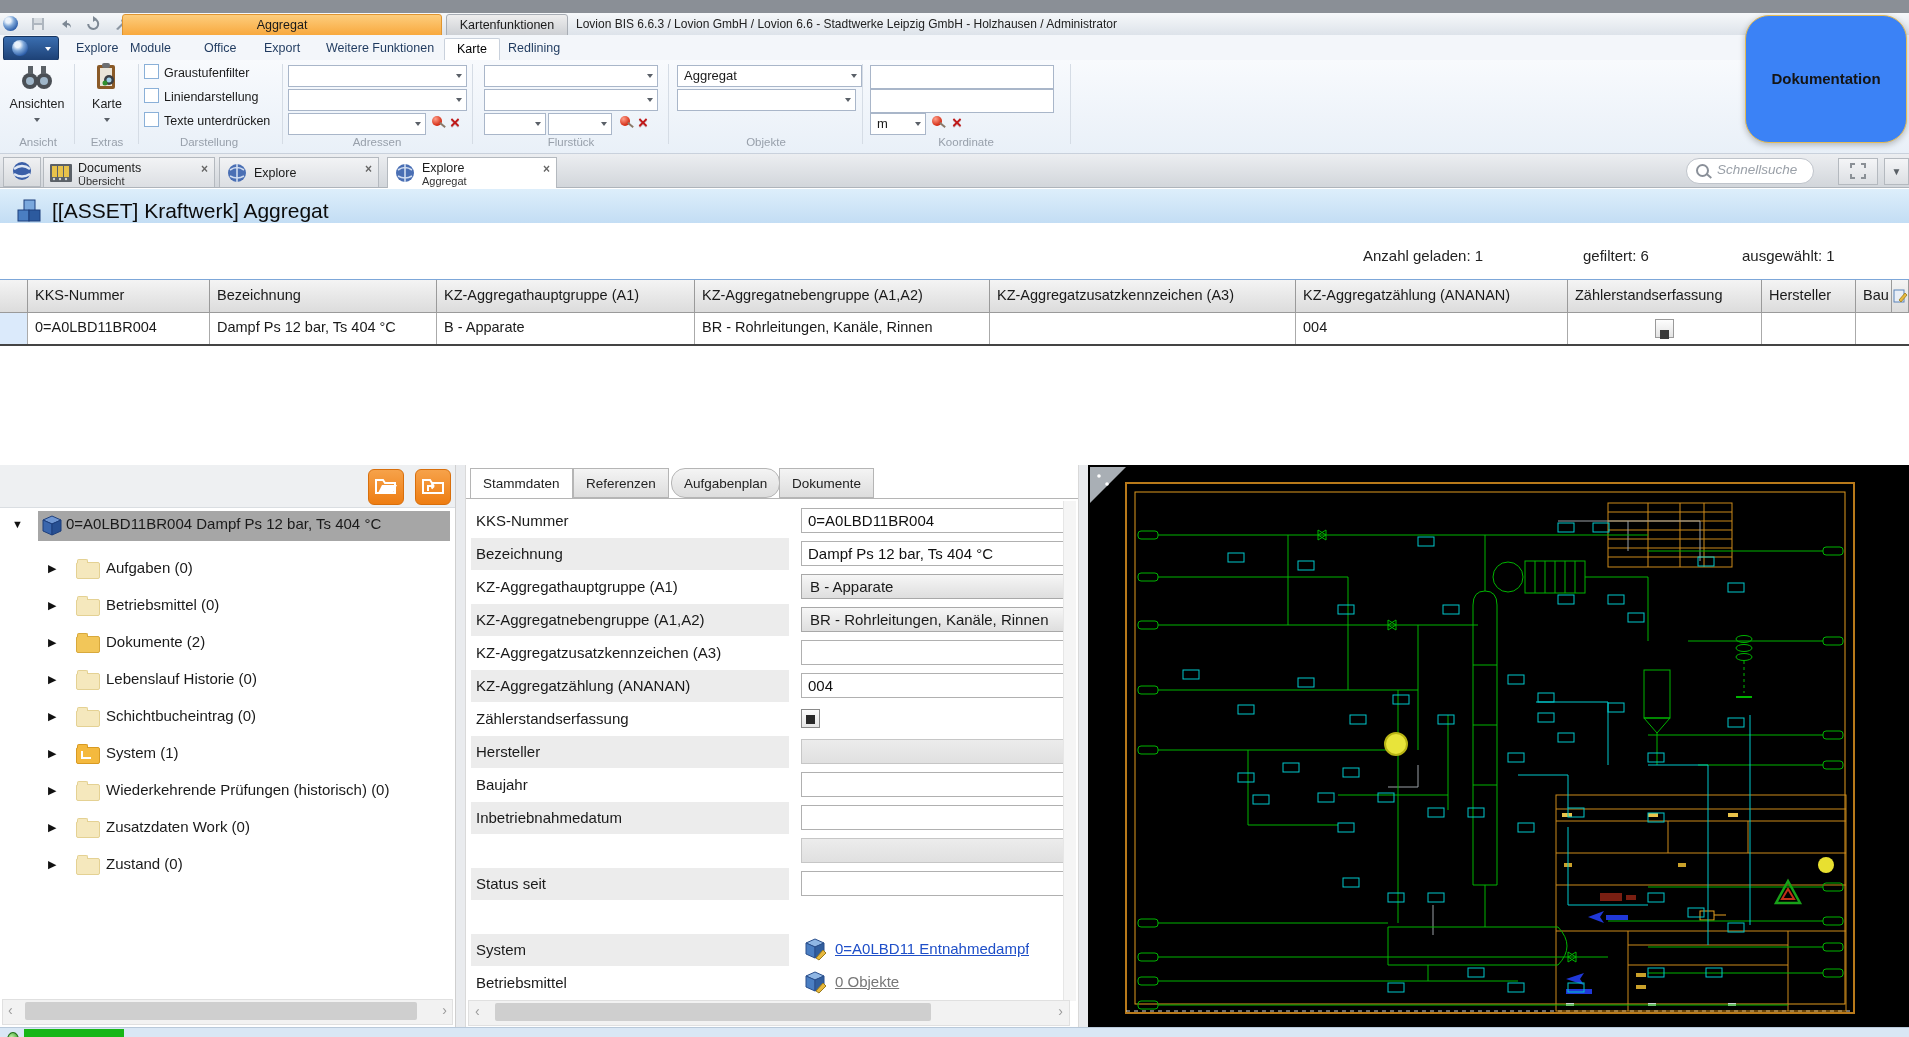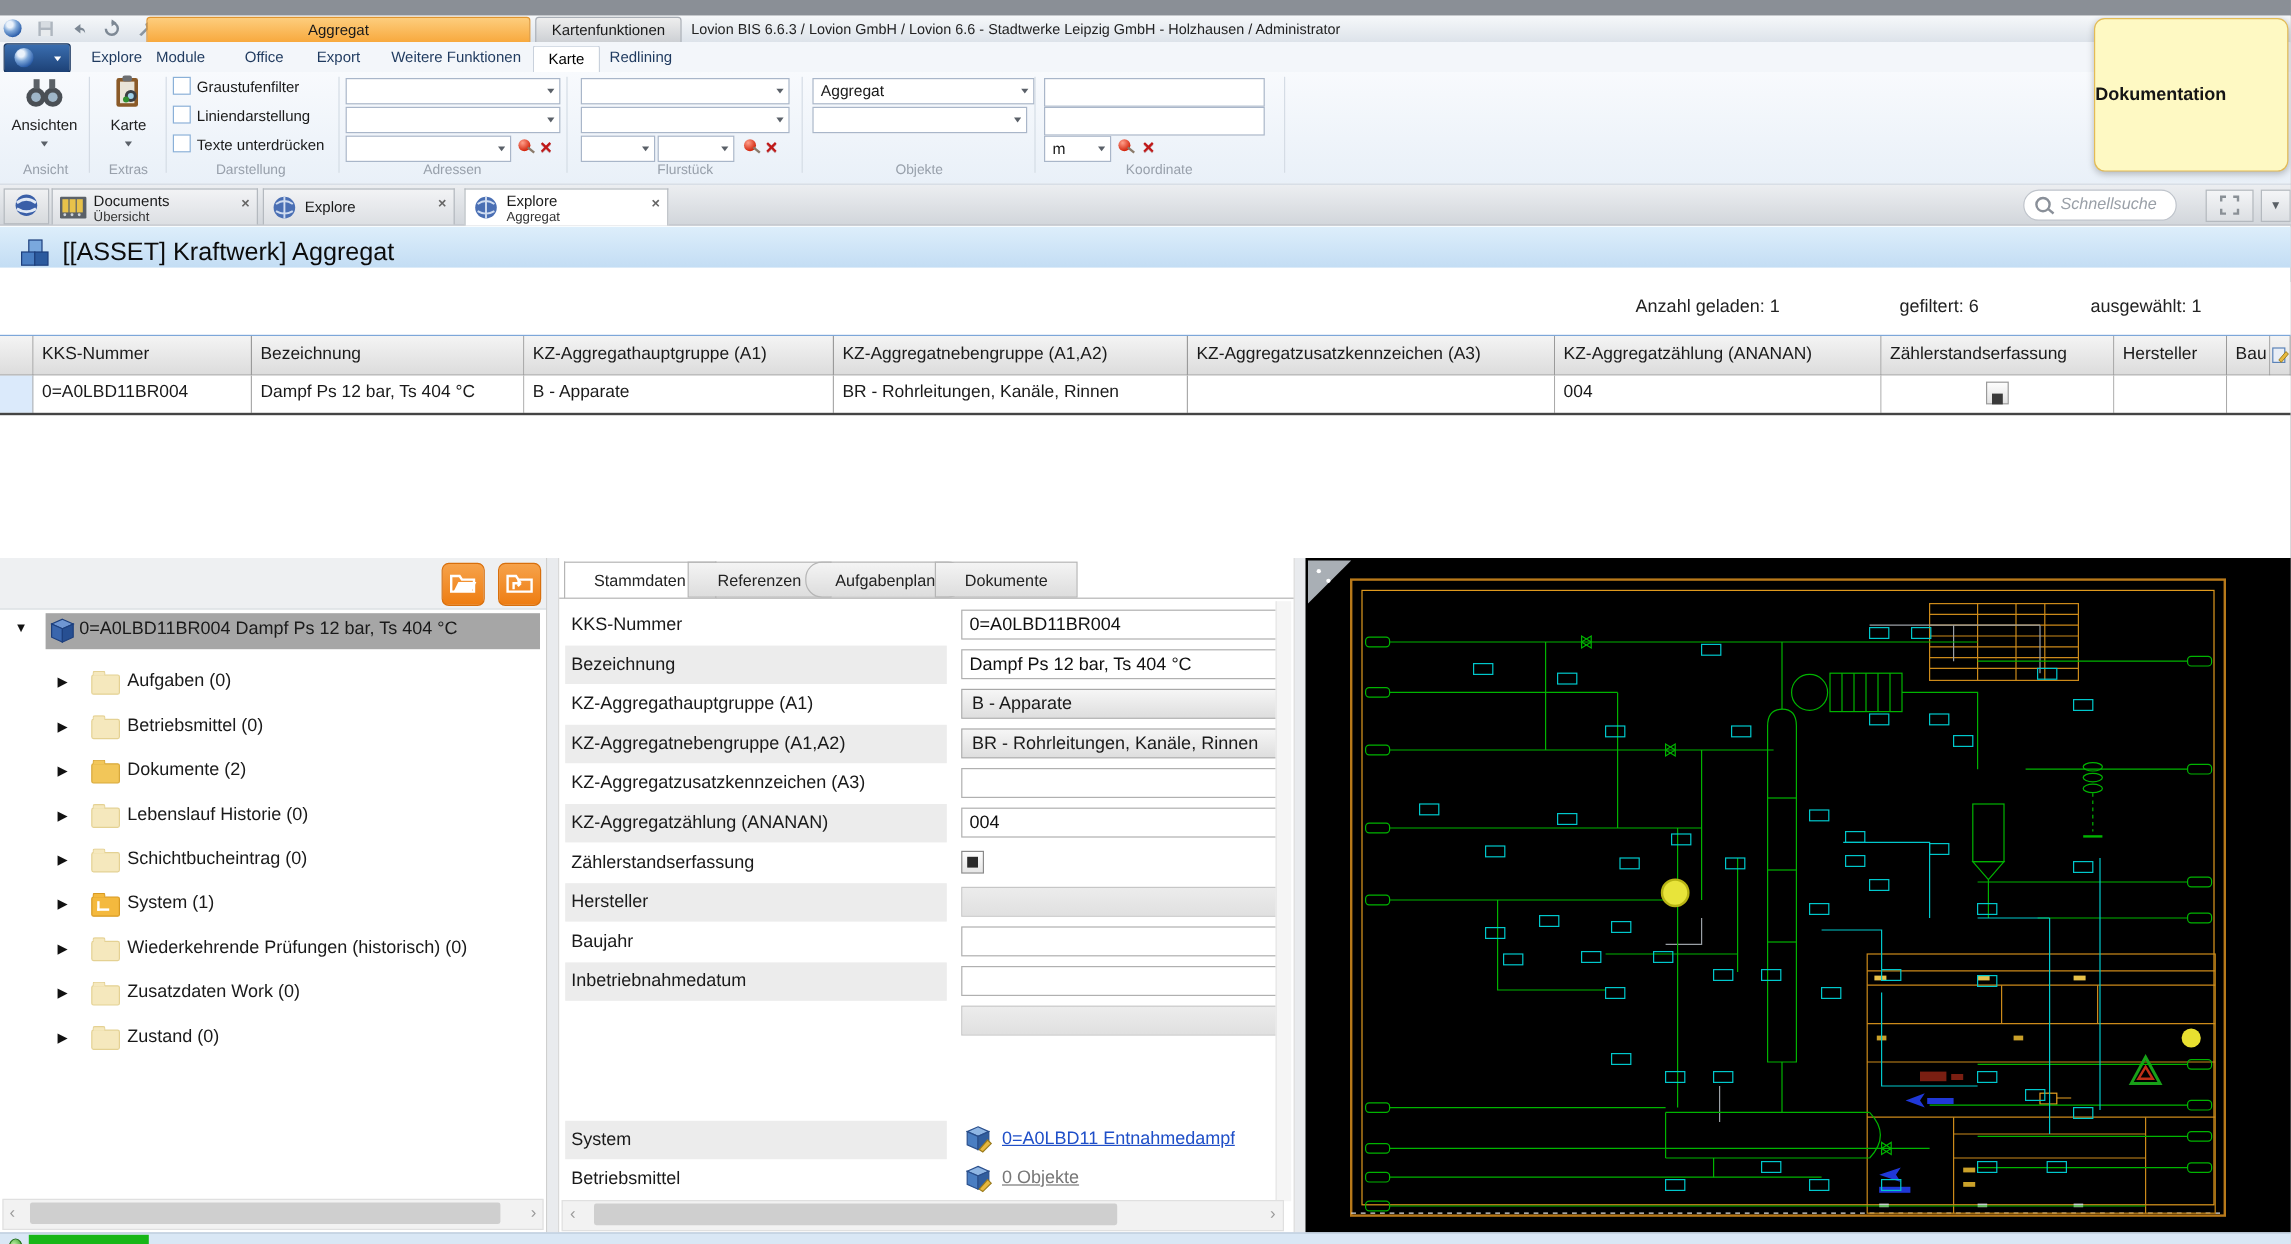--- a/index.html
+++ b/index.html
@@ -36,22 +36,22 @@
   .txt{position:absolute;height:20px;background:#fff;border:1px solid #a9b6c9;}
   .cbrow{position:absolute;left:142px;height:16px;font-size:12.5px;white-space:nowrap;}
   .cb{display:inline-block;width:13px;height:13px;background:#fff;border:1px solid #8ab0d8;vertical-align:-2px;margin-right:5px;}
   .pin{position:absolute;width:16px;height:16px;}
   .pin i{position:absolute;left:2px;top:1px;width:10px;height:10px;border-radius:50%;
          background:radial-gradient(circle at 35% 30%,#ff9f8a,#d42a12 70%);display:block;}
   .pin b{position:absolute;left:9px;top:9px;width:7px;height:2px;background:#8a7a6a;transform:rotate(40deg);display:block;}
   .redx{position:absolute;font-size:17px;line-height:16px;font-weight:700;color:#c01818;text-shadow:0 1px 0 rgba(120,0,0,.35);}
 
   
-  #doknote{left:1745px;top:2px;width:160px;height:126px;background:#fef9c3;border:1px solid #e3bb55;border-radius:9px;
-           box-shadow:0 2px 6px rgba(0,0,0,.25);}
+  #doknote{left:1745px;top:2px;width:160px;height:126px;background:#3b82f6;border:1px solid #e3bb55;border-radius:24px;
+           box-shadow:0 2px 6px rgba(0,0,0,.25);text-align:center;}
   #doknote span{display:block;margin-top:54px;font-weight:700;font-size:15px;color:#151515;}
 
   
   #docbar{left:0;top:141px;width:1909px;height:33px;background:linear-gradient(#eceef1,#d2d6db);border-bottom:1px solid #aeb4bb;}
   .doctab{position:absolute;top:3px;height:29px;background:linear-gradient(#f2f3f5,#dcdfe3);border:1px solid #b4b9bf;border-bottom:none;font-size:12.5px;}
   .doctab.active{background:#fff;height:30px;}
   .doctab .t1{display:block;margin:3px 26px 0 34px;white-space:nowrap;}
   .doctab .t2{display:block;margin:0 26px 0 34px;font-size:11px;color:#333;white-space:nowrap;}
   .doctab .one{display:block;margin:8px 26px 0 34px;white-space:nowrap;}
   .doctab .x{position:absolute;right:6px;top:4px;font-size:12px;color:#666;font-weight:700;}
@@ -93,21 +93,21 @@
   .folder.sys::before{border-color:#d89a22;}
   .folder.sys::after{content:"";position:absolute;left:4px;top:3px;width:8px;height:6px;border-left:2px solid #fff;border-bottom:2px solid #fff;}
   .treelabel{position:absolute;top:4px;}
 
   .hscroll{position:absolute;height:24px;background:#f2f2f2;border:1px solid #e0e0e0;}
   .hscroll .arr{position:absolute;top:2px;font-size:14px;color:#9a9a9a;}
   .hscroll .thumb{position:absolute;top:2px;height:18px;background:#cfcfcf;border-radius:2px;}
 
   
   #formpanel{left:465px;top:452px;width:612px;height:562px;background:#fff;border-left:1px solid #d9d9d9;border-right:1px solid #d9d9d9;}
-  .ftab{position:absolute;top:3px;height:30px;line-height:30px;box-sizing:border-box;padding:0 24px;font-size:13.5px;
+  .ftab{position:absolute;top:3px;height:30px;line-height:30px;box-sizing:border-box;padding:0 12px;font-size:13.5px;
         background:linear-gradient(#f4f4f4,#dddddd);border:1px solid #b5b5b5;color:#222;}
   .ftab.active{background:#fff;border-bottom:1px solid #fff;height:31px;}
   .frow{position:absolute;left:3px;width:606px;height:33px;}
   .flabel{position:absolute;left:2px;top:0;width:318px;height:32px;line-height:32px;padding-left:5px;font-size:15px;box-sizing:border-box;}
   .frow.alt .flabel{background:#ececec;}
   .fin{position:absolute;left:332px;top:3px;width:266px;height:25px;box-sizing:border-box;border:1px solid #b0b0b0;background:#fff;
        font-size:15px;font-family:"Liberation Sans",sans-serif;padding:0 6px;color:#111;}
   .fdrop{position:absolute;left:332px;top:3px;width:266px;height:25px;box-sizing:border-box;border:1px solid #a8a8a8;
        background:linear-gradient(#f6f6f6,#dedede);font-size:15px;line-height:23px;padding:0 8px;white-space:nowrap;overflow:hidden;}
   .fdis{position:absolute;left:332px;top:3px;width:266px;height:25px;box-sizing:border-box;border:1px solid #c6c6c6;
@@ -495,20 +495,24 @@
     <div class="frow" style="top:304px;">
       <div class="flabel">Baujahr</div>
       <input class="fin" value="" style="">
     </div>
     <div class="frow alt" style="top:337px;">
       <div class="flabel">Inbetriebnahmedatum</div>
       <input class="fin" value="" style="">
     </div>
     <div class="frow" style="top:370px;">
       <div class="fdis"></div>
+    </div>
+    <div class="frow alt" style="top:403px;">
+      <div class="flabel">Status seit</div>
+      <input class="fin" value="" style="">
     </div>
     <div class="frow alt" style="top:469px;">
       <svg class="ficon" viewBox="0 0 24 24">
         <polygon points="12,2 21,6 12,10 3,6" fill="#8fb6e4" stroke="#2a4f8c"></polygon>
         <polygon points="3,6 12,10 12,21 3,17" fill="#4a7ec2" stroke="#2a4f8c"></polygon>
         <polygon points="21,6 12,10 12,21 21,17" fill="#315e9e" stroke="#2a4f8c"></polygon>
         <path d="M13 21 L20 13 L23 16 L16 23 Z" fill="#e8b93e" stroke="#9a7b1c"></path>
       </svg>
       <div class="flabel">System</div>
       <a class="flink" style="overflow:hidden;max-width:230px;display:block;">0=A0LBD11 Entnahmedampf</a>

